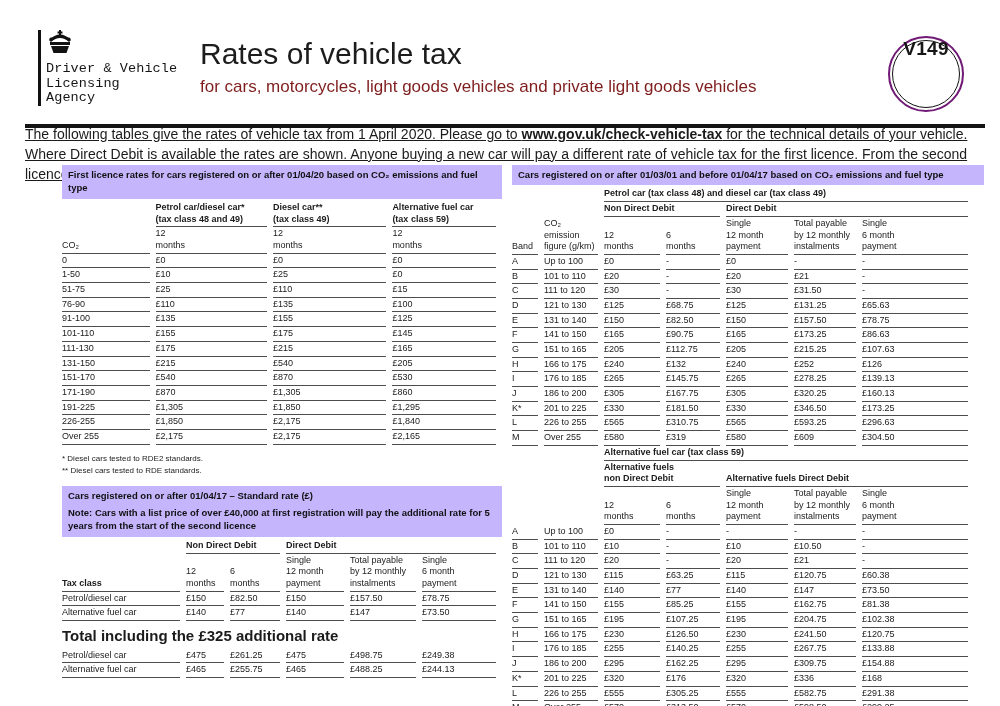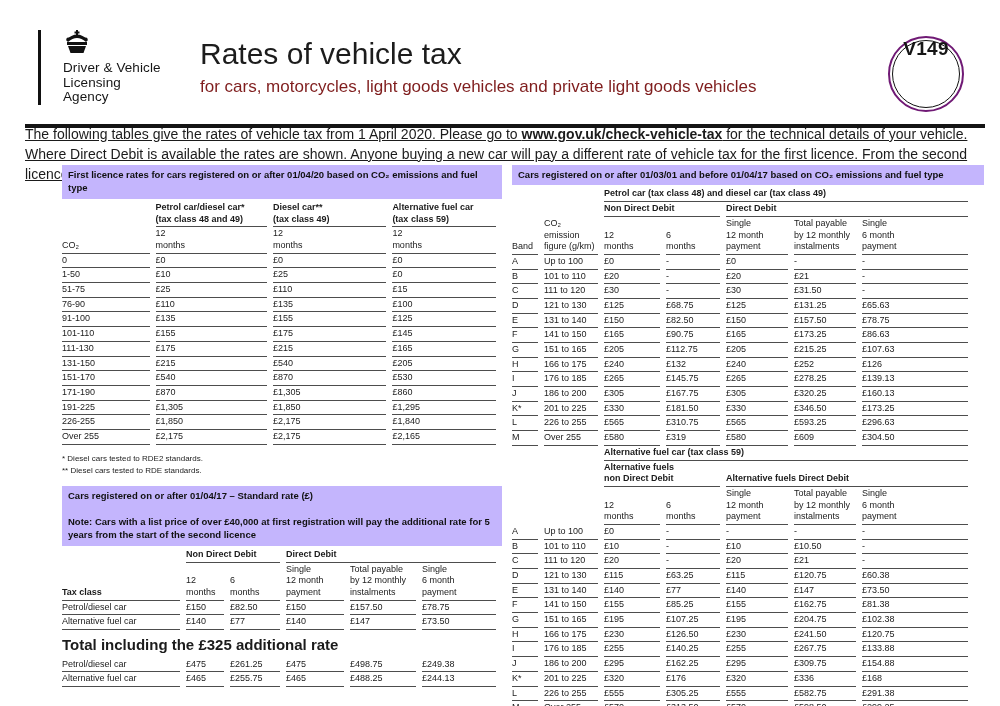--- a/index.html
+++ b/index.html
@@ -2,21 +2,21 @@
 <html><head>
 <meta charset="utf-8">
 <style>
   * { box-sizing: border-box; margin: 0; padding: 0; }
   html, body { background: #ffffff; }
   body { font-family: "Liberation Sans", "DejaVu Sans", sans-serif; color: #161616; }
   .page { position: relative; width: 1000px; height: 706px; background: #fff; overflow: hidden; }
 
   
   .hdr { position: absolute; left: 38px; top: 30px; }
-  .agency { border-left: 3px solid #111; padding-left: 22px; }
+  .agency { border-left: 3px solid #111; padding-left: 5px; font-family: Liberation Mono, monospace; }
   .crest { display: block; margin-bottom: 3px; }
   .agency-name { font-size: 13.5px; line-height: 1.08; letter-spacing: 0.1px; }
   .title-block { position: absolute; left: 200px; top: 38px; }
   .doc-title { font-size: 30px; line-height: 1.05; color: #1c1c1c; }
   .doc-subtitle { font-size: 17px; margin-top: 7px; color: #7f1d1d; }
   .roundel { position: absolute; left: 888px; top: 36px; width: 76px; height: 76px;
              border: 2px solid #701a75; border-radius: 50%;
              display: flex; align-items: flex-start; justify-content: center; }
   .roundel::after { content: ""; position: absolute; inset: 2px; border: 1.5px solid #111; border-radius: 50%; }
   .roundel span { font-weight: bold; font-size: 19px; letter-spacing: 0.3px; }
@@ -25,21 +25,21 @@
 
   .intro { position: absolute; left: 25px; top: 125px; width: 962px; font-size: 14px; line-height: 1.42; color: #1b1b1b; text-decoration: underline; }
   .intro b { font-weight: bold; }
 
   
   .columns { position: absolute; left: 62px; top: 165px; display: flex; gap: 10px; }
   .col-left  { width: 440px; }
   .col-right { width: 472px; }
 
   .band { background: #c4b5fd; font-weight: bold; font-size: 9.5px; line-height: 1.42; padding: 3px 6px 4px; color: #111; }
-  .band div + div { margin-top: 12px; }
+  .band div + div { margin-top: 3px; }
 
   table { border-collapse: separate; border-spacing: 6px 0; margin-left: -6px; table-layout: fixed; margin-top: 2px; }
   td, th { font-size: 9px; line-height: 1.3; vertical-align: bottom; text-align: left;
            padding: 1px 0 1px; font-weight: normal; white-space: pre-line; color: #1b1b1b;
            overflow: hidden; }
   .u { border-bottom: 1.5px solid #4d4d4d; }
   .b { font-weight: bold; }
   .section-row { font-weight: bold; padding: 5px 0 3px; font-size: 15px; }
   .footnotes { font-size: 8px; line-height: 1.55; margin-top: 8px; color: #222; }
   .mt { margin-top: 9px; }

